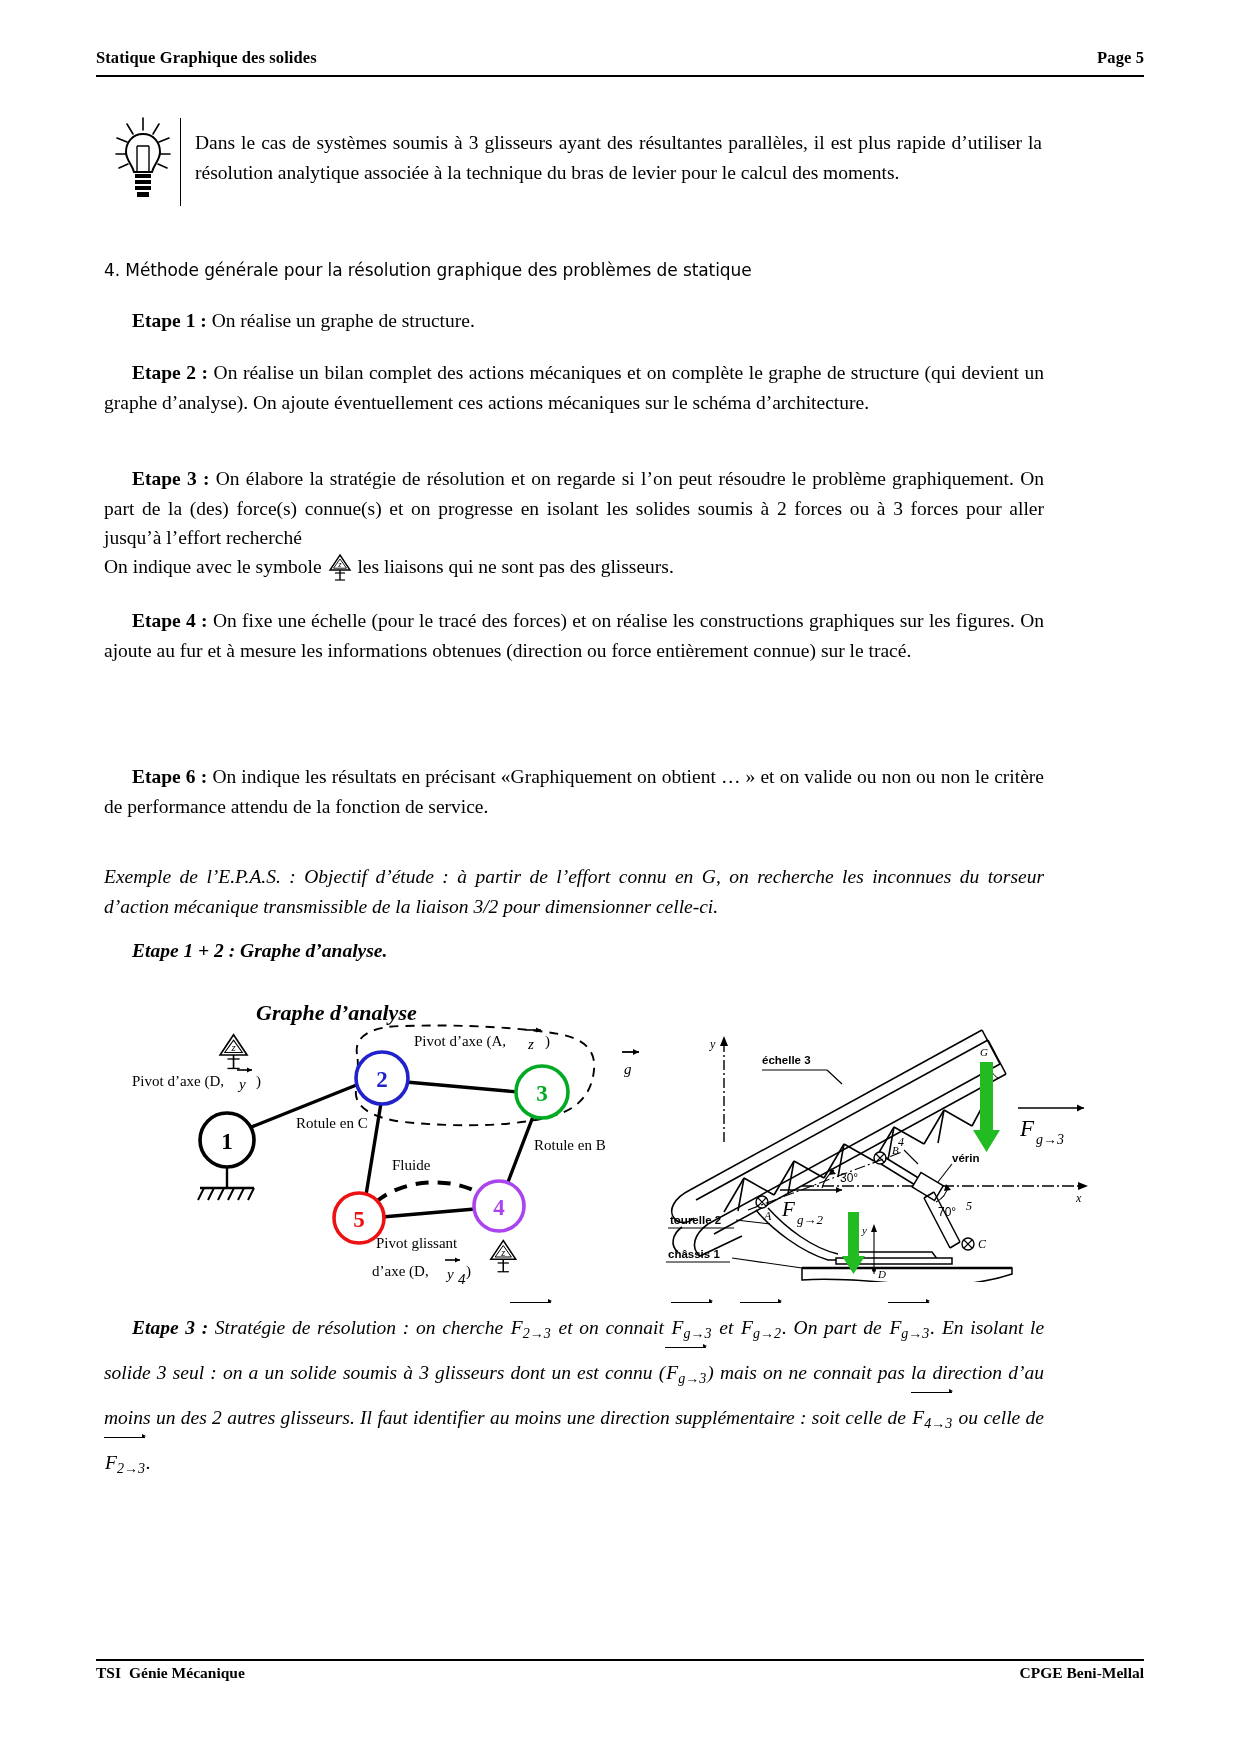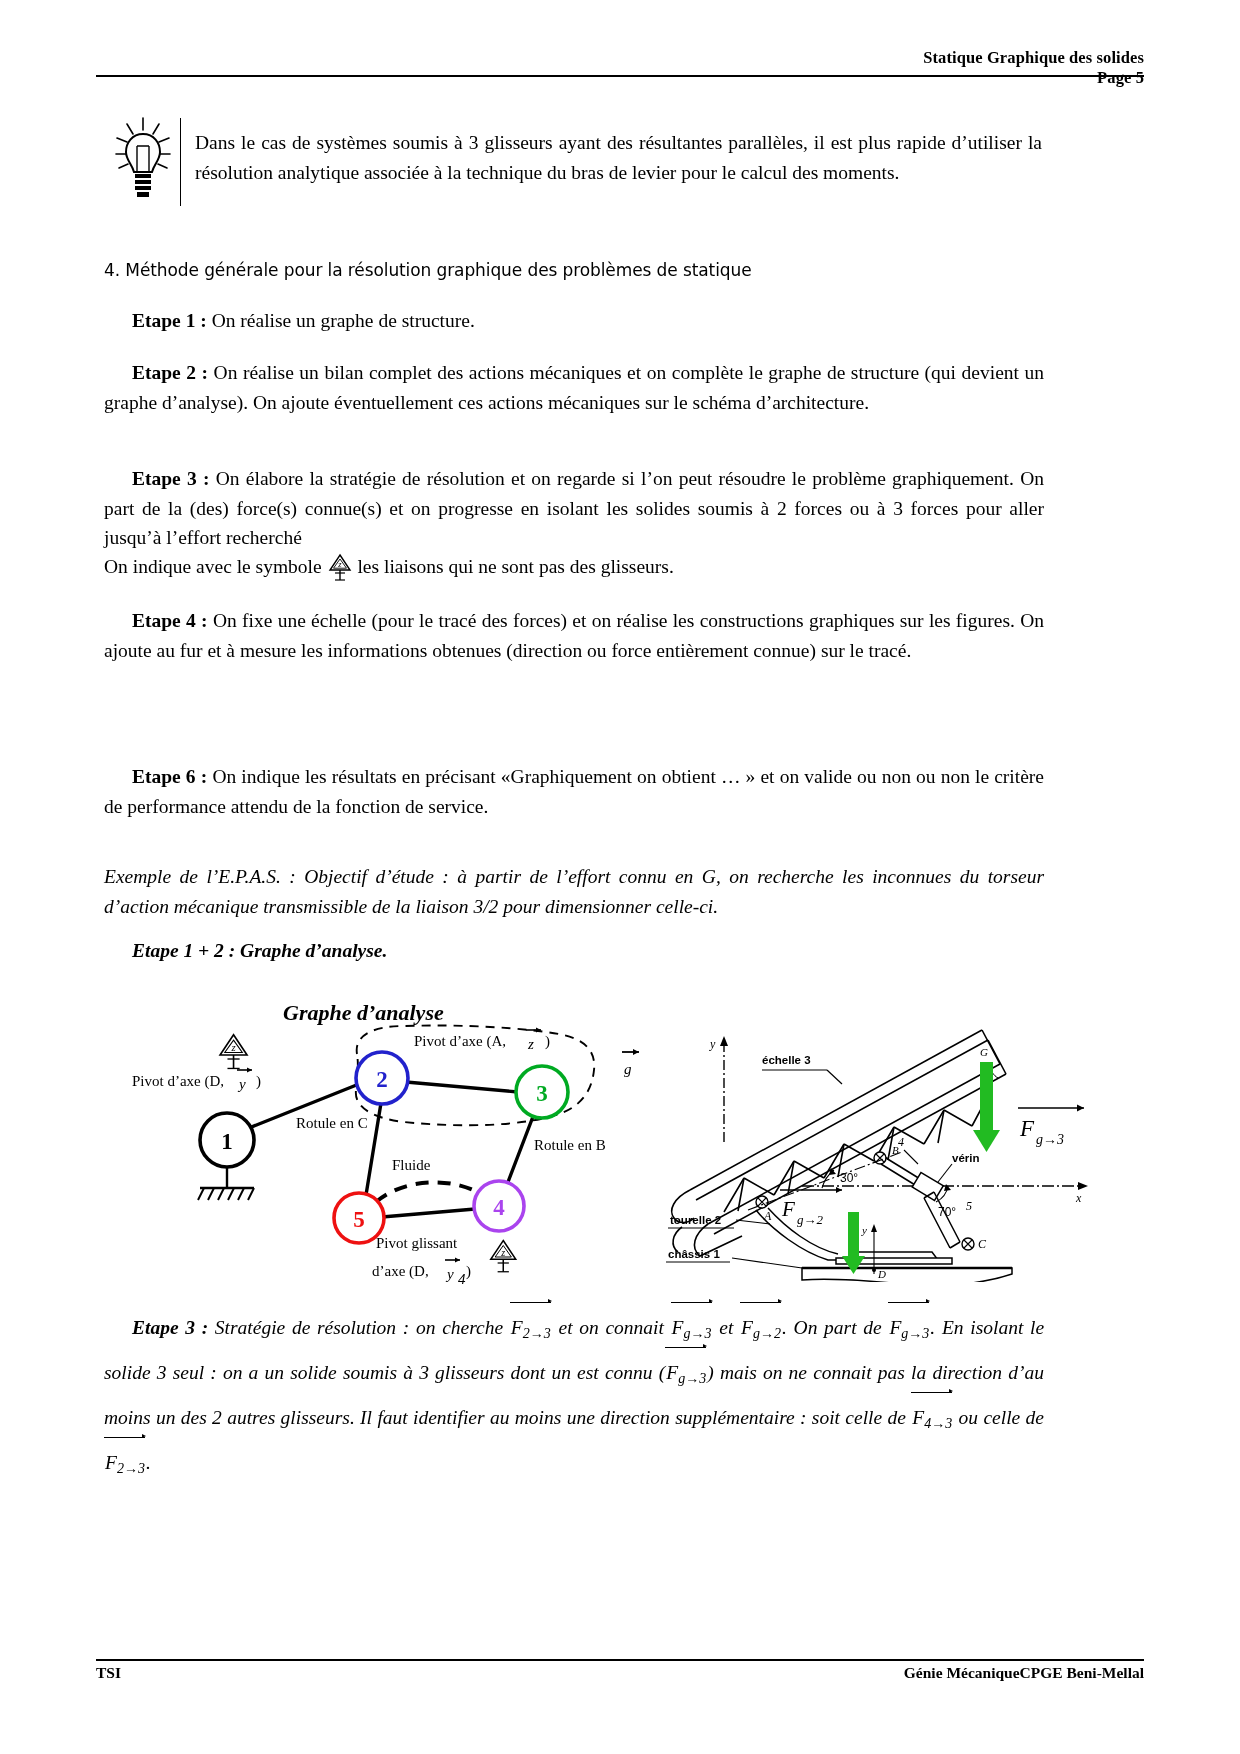--- a/index.html
+++ b/index.html
@@ -27,21 +27,20 @@
     position: absolute;
     left: 96px;
     top: 48px;
     width: 1048px;
     display: flex;
     justify-content: space-between;
     align-items: flex-end;
     font-weight: bold;
     font-size: 16.5px;
     letter-spacing: 0.1px;
-    flex-direction: column;
   }
   .header-rule {
     position: absolute;
     left: 96px;
     top: 75px;
     width: 1048px;
     height: 0;
     border-top: 2.4px solid #000;
   }
 
@@ -57,21 +56,21 @@
   .footer {
     position: absolute;
     left: 96px;
     top: 1664px;
     width: 1048px;
     display: flex;
     justify-content: space-between;
     font-weight: bold;
     font-size: 15.5px;
   }
-  .footer .mid { flex: 1; text-align: right; padding-left: 8px; }
+  .footer .mid { flex: 1; text-align: left; padding-left: 8px; }
   .footer .right { text-align: center; }
 
   
   .tipbox {
     position: absolute;
     left: 112px;
     top: 116px;
     width: 930px;
     display: flex;
     align-items: flex-start;
@@ -140,21 +139,20 @@
   }
   .fig-title {
     position: absolute;
     left: 152px;
     top: 0px;
     font-weight: bold;
     font-style: italic;
     font-size: 22px;
     font-family: "Liberation Serif", serif;
     white-space: nowrap;
-    margin-left: 27px;
   }
   .graph-svg, .mech-svg { position: absolute; }
 
   .node-label {
     font-family: "Liberation Serif", serif;
     font-weight: bold;
     font-size: 23px;
   }
   .gl {
     font-family: "Liberation Serif", serif;

